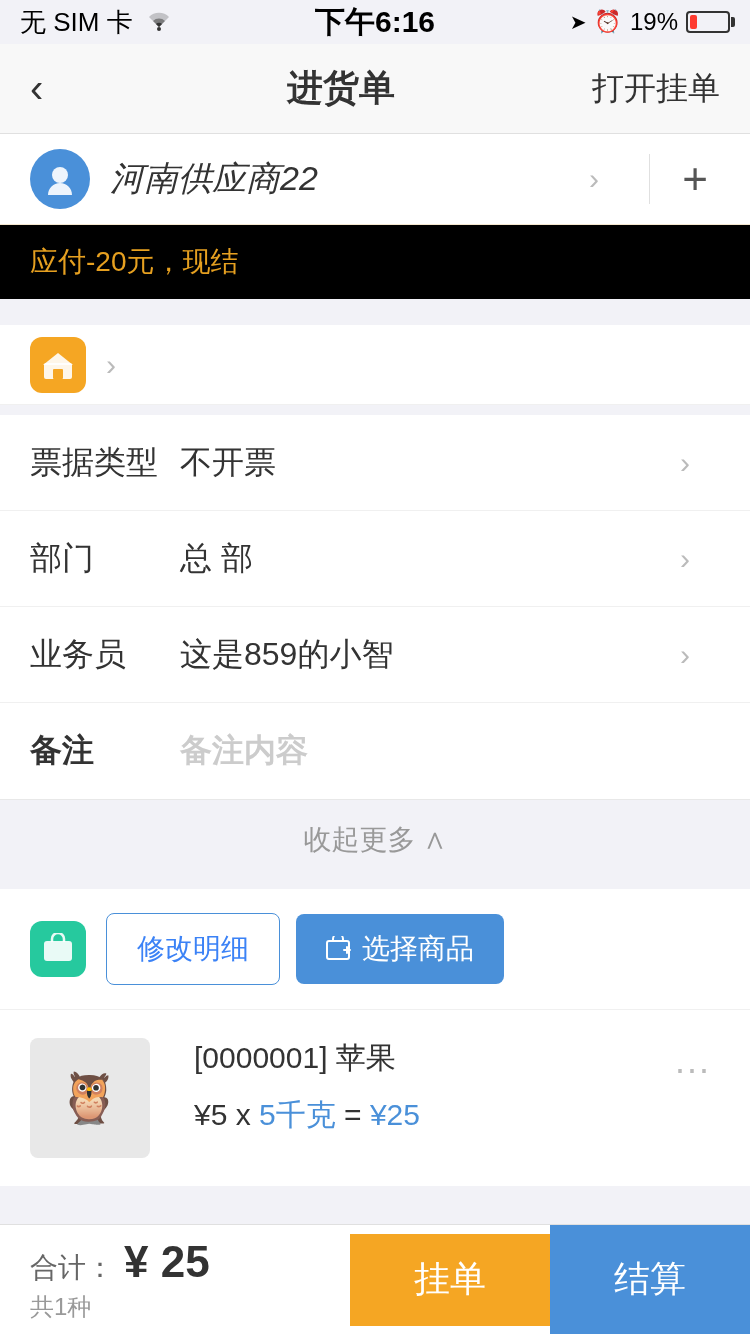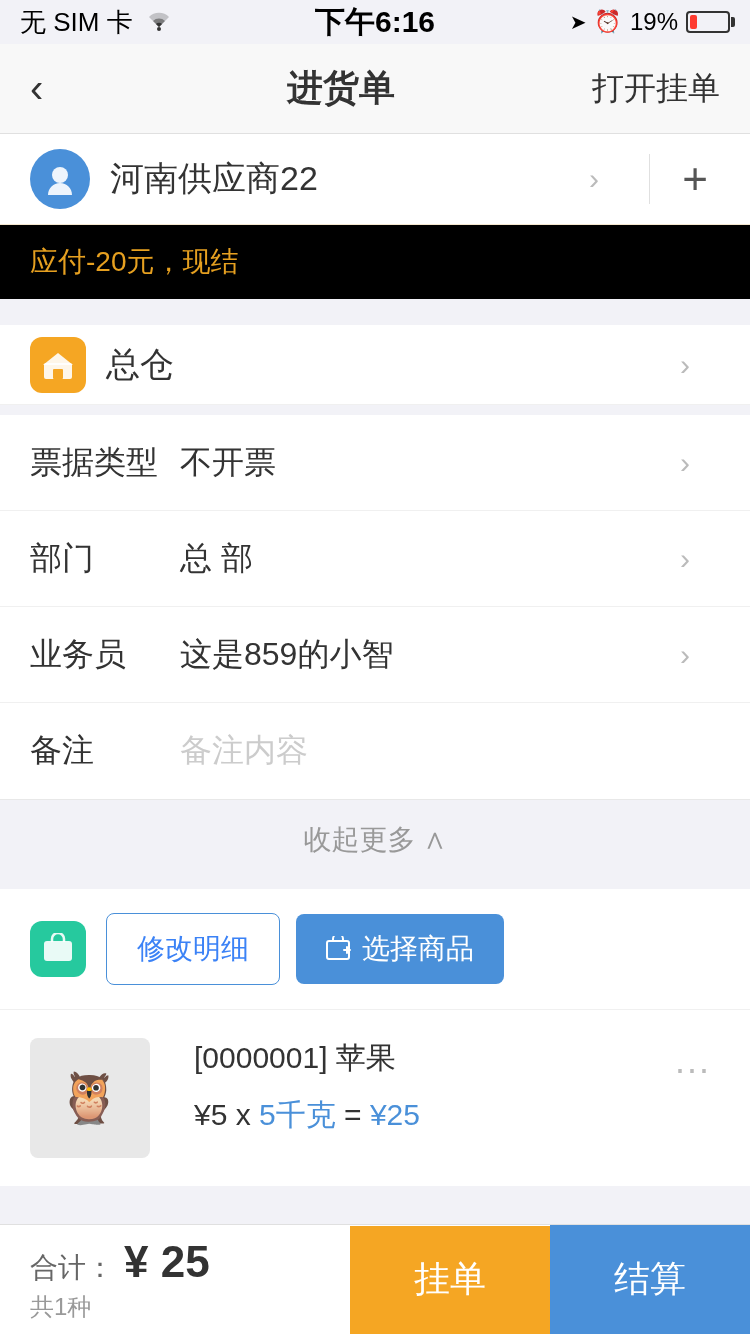--- a/index.html
+++ b/index.html
@@ -97,20 +97,21 @@
       background: #4a90d9;
       display: flex; align-items: center; justify-content: center;
       color: #fff; font-size: 32px;
       margin-right: 20px;
       flex-shrink: 0;
     }
     .supplier-name {
       flex: 1;
       font-size: 34px;
       color: #333;
+      font-style: italic;
     }
     .chevron-right {
       color: #bbb;
       font-size: 30px;
       margin-right: 30px;
     }
     .supplier-divider {
       width: 1px; height: 50px; background: #e0e0e0; margin: 0 20px;
     }
     .plus-btn {
@@ -157,21 +158,21 @@
       margin-top: 10px;
     }
     .form-row {
       display: flex;
       align-items: center;
       padding: 0 30px;
       height: 96px;
       border-bottom: 1px solid #f0f0f0;
       cursor: pointer;
     }
-    .form-row:last-child { border-bottom: none; }
+    .form-row:last-child { border-bottom: none; font-weight: bold; }
     .form-label {
       font-size: 32px;
       color: #333;
       width: 140px;
       flex-shrink: 0;
     }
     .form-value {
       flex: 1;
       font-size: 32px;
       color: #333;
@@ -309,21 +310,21 @@
       font-size: 44px;
       font-weight: 600;
       color: #333;
     }
     .total-sub {
       font-size: 24px;
       color: #999;
       margin-top: 4px;
     }
     .btn-hang {
-      width: 200px; height: 108px;
+      width: 200px; height: 92px;
       background: #f5a623;
       color: #fff;
       font-size: 36px;
       font-weight: 500;
       display: flex; align-items: center; justify-content: center;
       cursor: pointer;
       border: none;
     }
     .btn-checkout {
       width: 200px; height: 110px;
@@ -389,21 +390,20 @@
   </div>
 
   <div class="warehouse-row" style="background:#fff; border-bottom: 1px solid #f0f0f0;">
     <div class="warehouse-icon">
       <svg width="32" height="32" viewBox="0 0 32 32" fill="none">
         <rect x="2" y="14" width="28" height="16" rx="2" fill="#fff" opacity="0.9"></rect>
         <path d="M1 16L16 4l15 12" fill="#fff" opacity="0.9"></path>
         <rect x="11" y="20" width="10" height="10" rx="1" fill="#f5a623"></rect>
       </svg>
     </div>
-    <div class="warehouse-name">总仓</div>
     <span class="chevron-right">›</span>
   </div>
 
   <div class="form-section">
     <div class="form-row">
       <span class="form-label">票据类型</span>
       <span class="form-value">不开票</span>
       <span class="chevron-right">›</span>
     </div>
     <div class="form-row">

